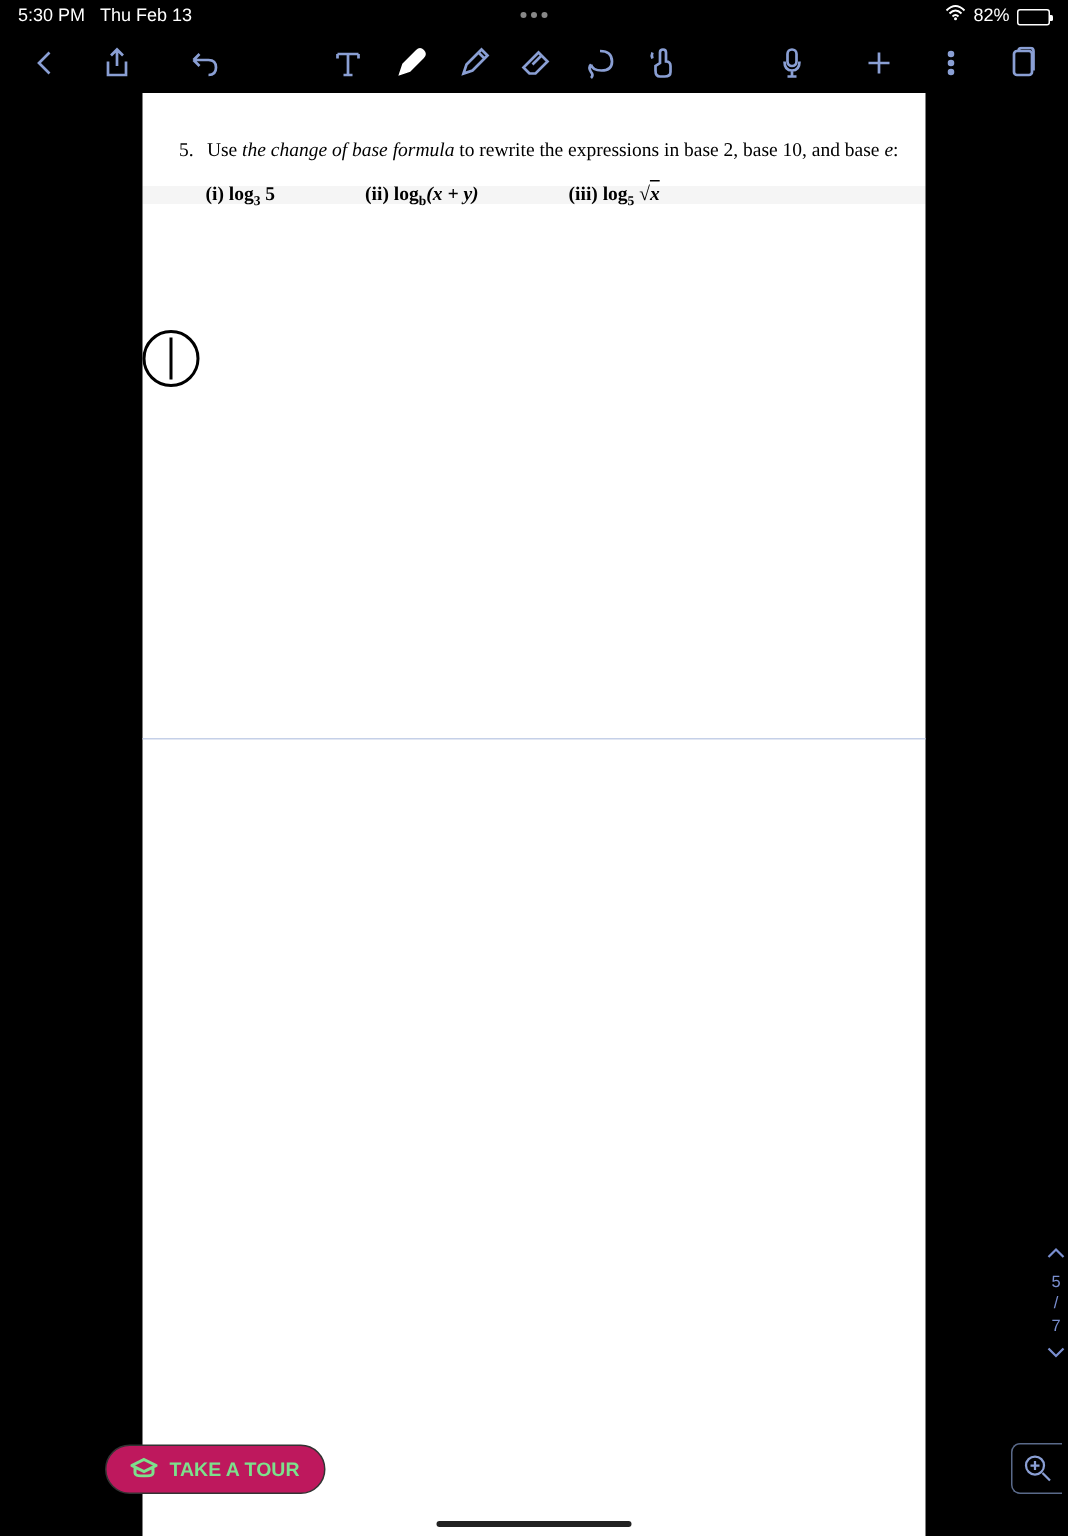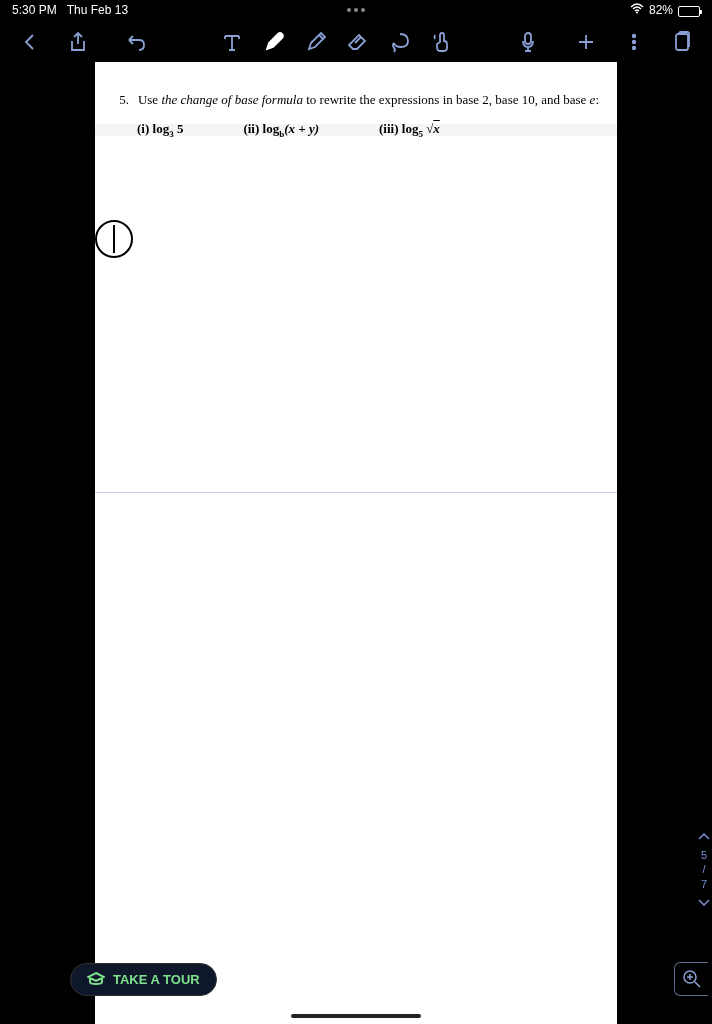--- a/index.html
+++ b/index.html
@@ -198,21 +198,21 @@
     .page-nav .page-text {
       display: flex;
       flex-direction: column;
       align-items: center;
       line-height: 1.3;
     }
     .tour-button {
       position: absolute;
       left: 70px;
       bottom: 28px;
-      background: #0f172a;
+      background: #be185d;
       border: 1px solid #333;
       border-radius: 18px;
       padding: 7px 16px;
       display: flex;
       align-items: center;
       gap: 8px;
       color: #7de08c;
       font-size: 13px;
       font-weight: 600;
       cursor: pointer;

